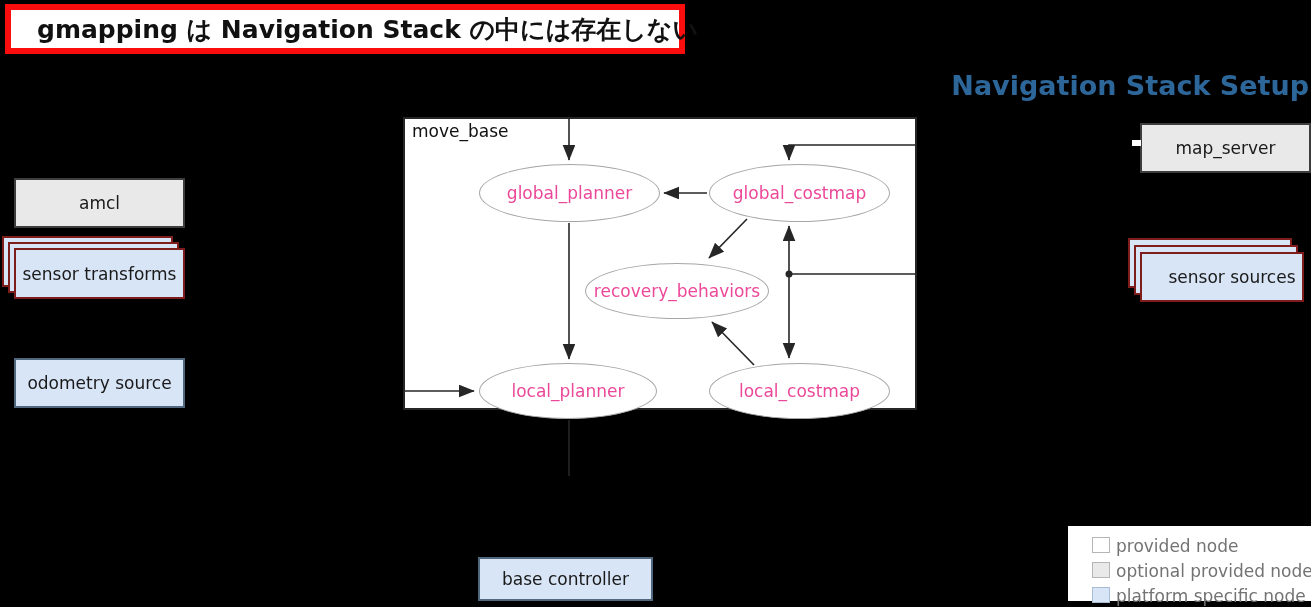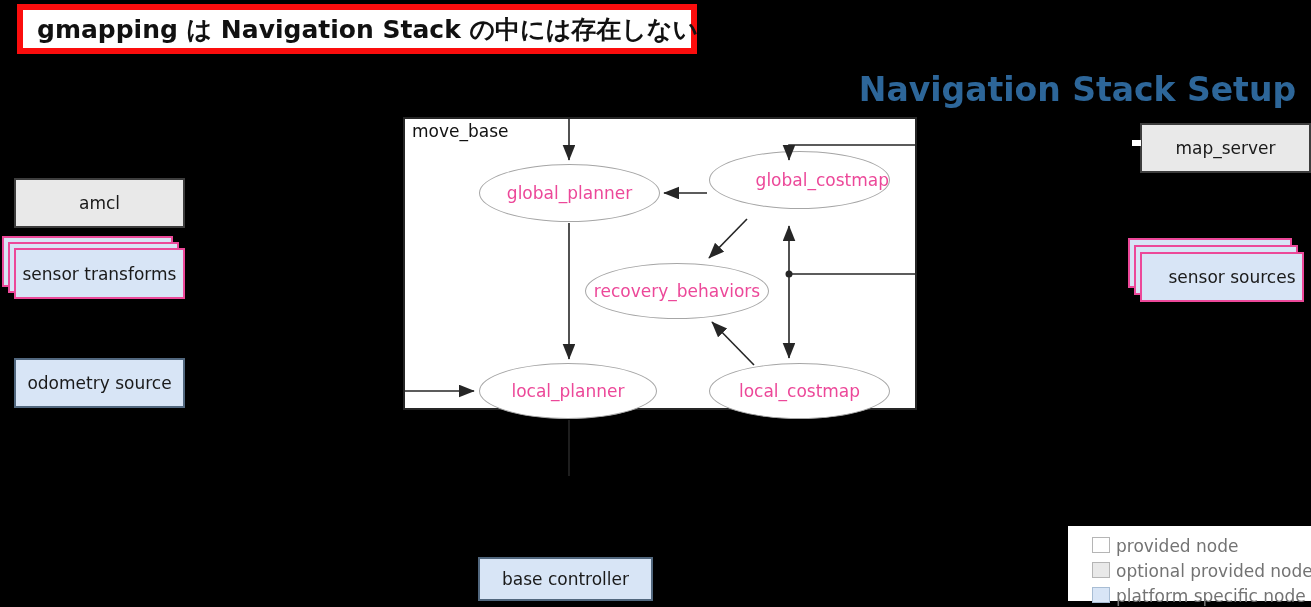--- a/index.html
+++ b/index.html
@@ -1,35 +1,35 @@
 <!DOCTYPE html>
 <html><head>
 <meta charset="utf-8">
 <style>
   html,body{margin:0;padding:0;background:#000;}
   body{font-family:"DejaVu Sans","Liberation Sans",sans-serif;}
   .stage{position:relative;width:1311px;height:607px;background:#000;overflow:hidden;}
 
   
   .callout{position:absolute;left:5px;top:4px;width:680px;height:50px;box-sizing:border-box;
-    background:#fff;border:6px solid #fb0d0d;display:flex;align-items:center;padding:0 14px;
-    font-size:25px;font-weight:bold;color:#111;white-space:nowrap;margin-left:12px;}
+    background:#fff;border:6px solid #fb0d0d;display:flex;align-items:center;padding:0 26px;
+    font-size:25px;font-weight:bold;color:#111;white-space:nowrap;}
 
   
-  .big-title{position:absolute;right:15px;top:70px;font-size:33px;font-weight:bold;color:#2d6699;white-space:nowrap;}
+  .big-title{position:absolute;right:2px;top:70px;font-size:27px;font-weight:bold;color:#2d6699;white-space:nowrap;}
 
   
   .node{position:absolute;box-sizing:border-box;display:flex;align-items:center;justify-content:center;
     font-size:17px;color:#1a1a1a;white-space:nowrap;}
   .node.gray{background:#e9e9e9;border:2px solid #3d3d3d;}
   .node.blue{background:#d8e5f6;border:2px solid #51677e;}
 
   
   .stack{position:absolute;}
-  .stack .sheet{position:absolute;box-sizing:border-box;background:#d8e5f6;border:2px solid #ec4899;}
+  .stack .sheet{position:absolute;box-sizing:border-box;background:#d8e5f6;border:2px solid #7f1d1d;}
 
   
   .mb-box{position:absolute;left:403px;top:117px;width:514px;height:293px;box-sizing:border-box;
     background:#fff;border:2px solid #262626;}
   .mb-label{position:absolute;left:7px;top:2px;font-size:17px;color:#111;}
   .ellipse{position:absolute;box-sizing:border-box;background:#fff;border:1px solid #a6a6a6;border-radius:50%;
     display:flex;align-items:center;justify-content:center;font-size:17px;color:#ec4899;white-space:nowrap;}
   .internal-lbl{position:absolute;left:0;top:145px;width:172px;text-align:center;font-size:17px;
     line-height:19px;color:#1a1a1a;}
   .mb-svg{position:absolute;left:0;top:0;pointer-events:none;}
@@ -85,21 +85,21 @@
     </div>
   </div>
 
   <div class="mb-box">
     <div class="mb-label">move_base</div>
 
 
     <div class="ellipse" style="left:74px;top:45px;width:181px;height:58px;">
       <span>global_planner</span>
     </div>
-    <div class="ellipse" style="left:304px;top:32px;width:181px;height:58px;justify-content:flex-end;">
+    <div class="ellipse" style="left:304px;top:45px;width:181px;height:58px;">
       <span>global_costmap</span>
     </div>
     <div class="ellipse" style="left:180px;top:144px;width:184px;height:56px;">
       <span>recovery_behaviors</span>
     </div>
     <div class="ellipse" style="left:74px;top:244px;width:178px;height:56px;">
       <span>local_planner</span>
     </div>
     <div class="ellipse" style="left:304px;top:244px;width:181px;height:56px;">
       <span>local_costmap</span>

